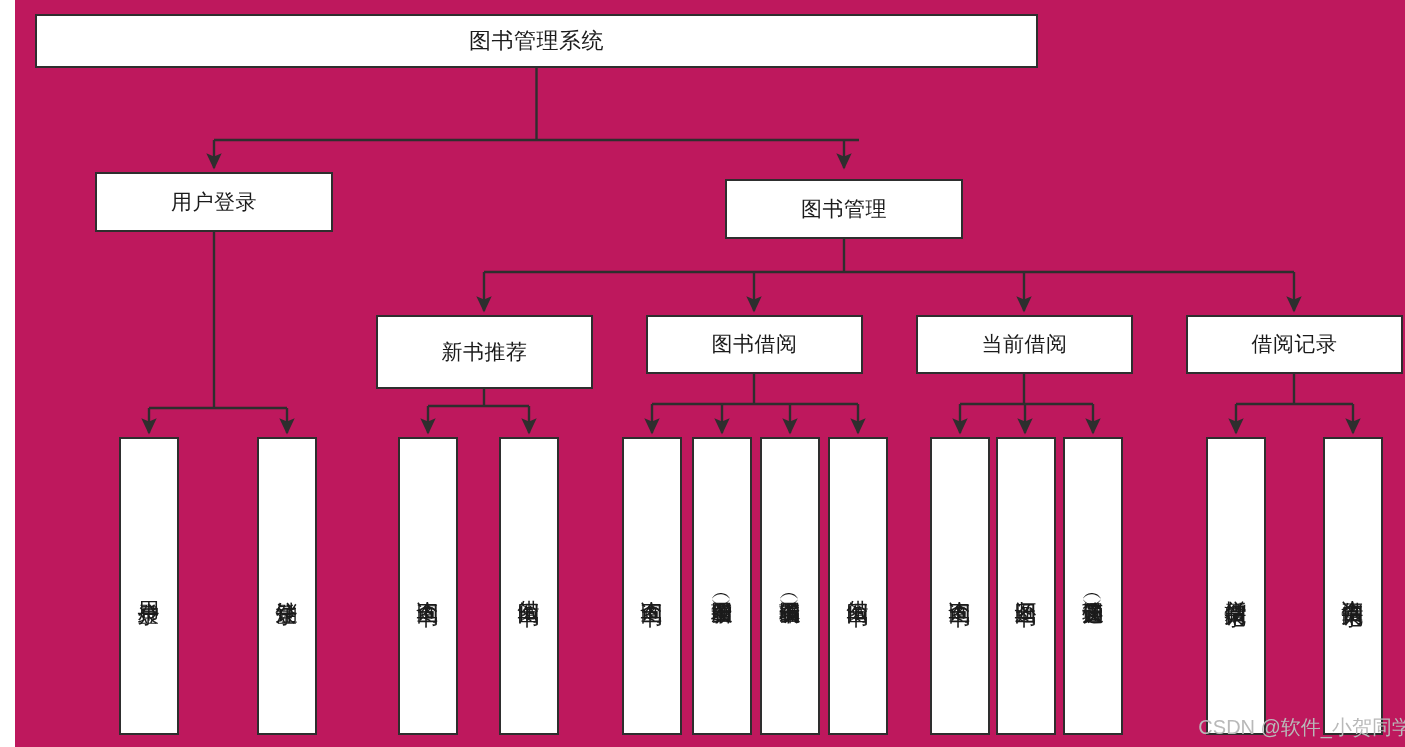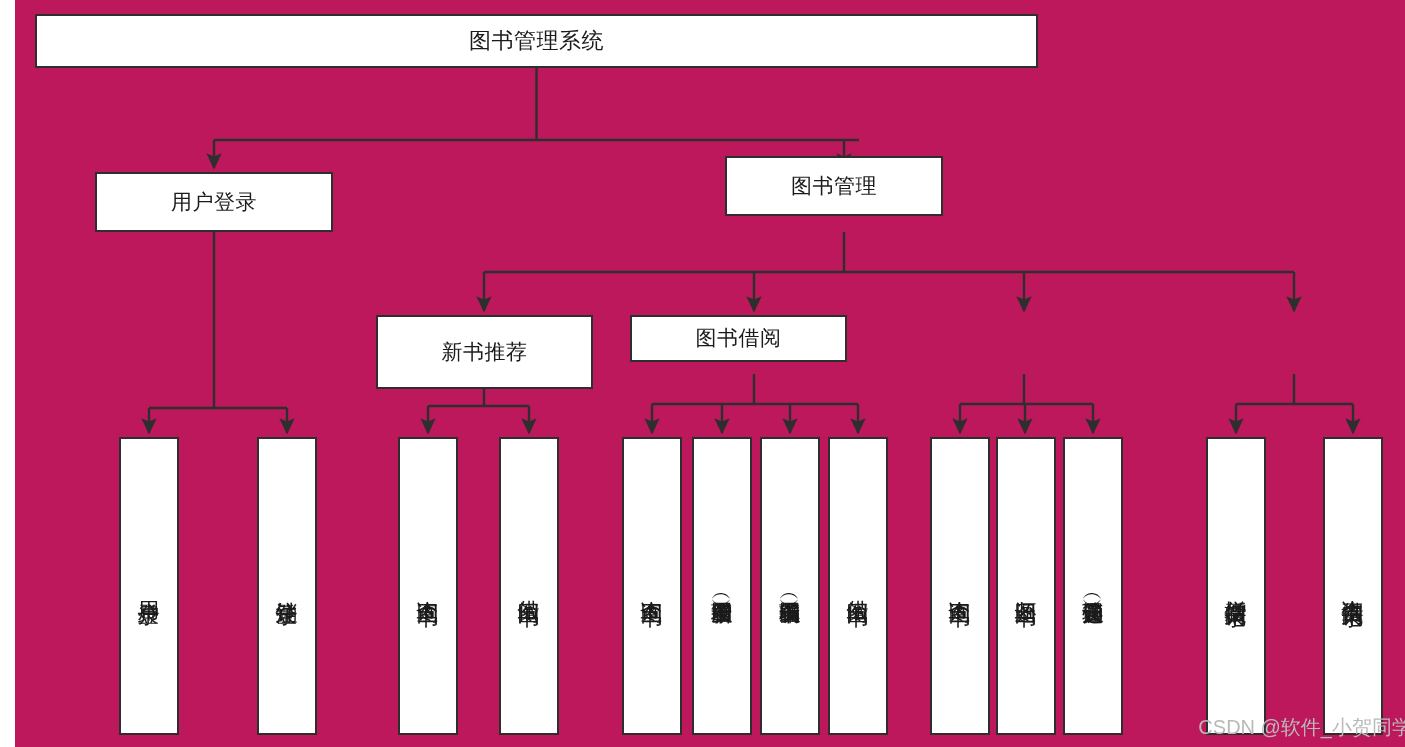--- a/index.html
+++ b/index.html
@@ -130,29 +130,35 @@
     </g>
   </svg>
 
   <div class="node root" style="left:20px; top:14px; width:1003px; height:54px;">
     <span class="lbl">图书管理系统</span>
   </div>
 
   <div class="node horiz" style="left:80px; top:172px; width:238px; height:60px;">
     <span class="lbl">用户登录</span>
   </div>
-  <div class="node horiz" style="left:710px; top:156px; width:218px; height:60px;align-items:center;">
+  <div class="node horiz" style="left:710px; top:179px; width:238px; height:60px;align-items:center;">
     <span class="lbl">图书管理</span>
   </div>
 
   <div class="node horiz" style="left:361px; top:315px; width:217px; height:74px;">
     <span class="lbl">新书推荐</span>
   </div>
-  <div class="node horiz" style="left:615px; top:315px; width:217px; height:47px;">
+  <div class="node horiz" style="left:631px; top:315px; width:217px; height:59px;">
     <span class="lbl">图书借阅</span>
+  </div>
+  <div class="node horiz" style="left:901px; top:315px; width:217px; height:59px;">
+    <span class="lbl">当前借阅</span>
+  </div>
+  <div class="node horiz" style="left:1171px; top:315px; width:217px; height:59px;">
+    <span class="lbl">借阅记录</span>
   </div>
 
   <div class="node vert" style="left:104px; top:437px; width:60px; height:298px;">
     <span class="lbl">用户登录</span>
   </div>
   <div class="node vert" style="left:242px; top:437px; width:60px; height:298px;">
     <span class="lbl">注销登录</span>
   </div>
 
   <div class="node vert" style="left:383px; top:437px; width:60px; height:298px;">

